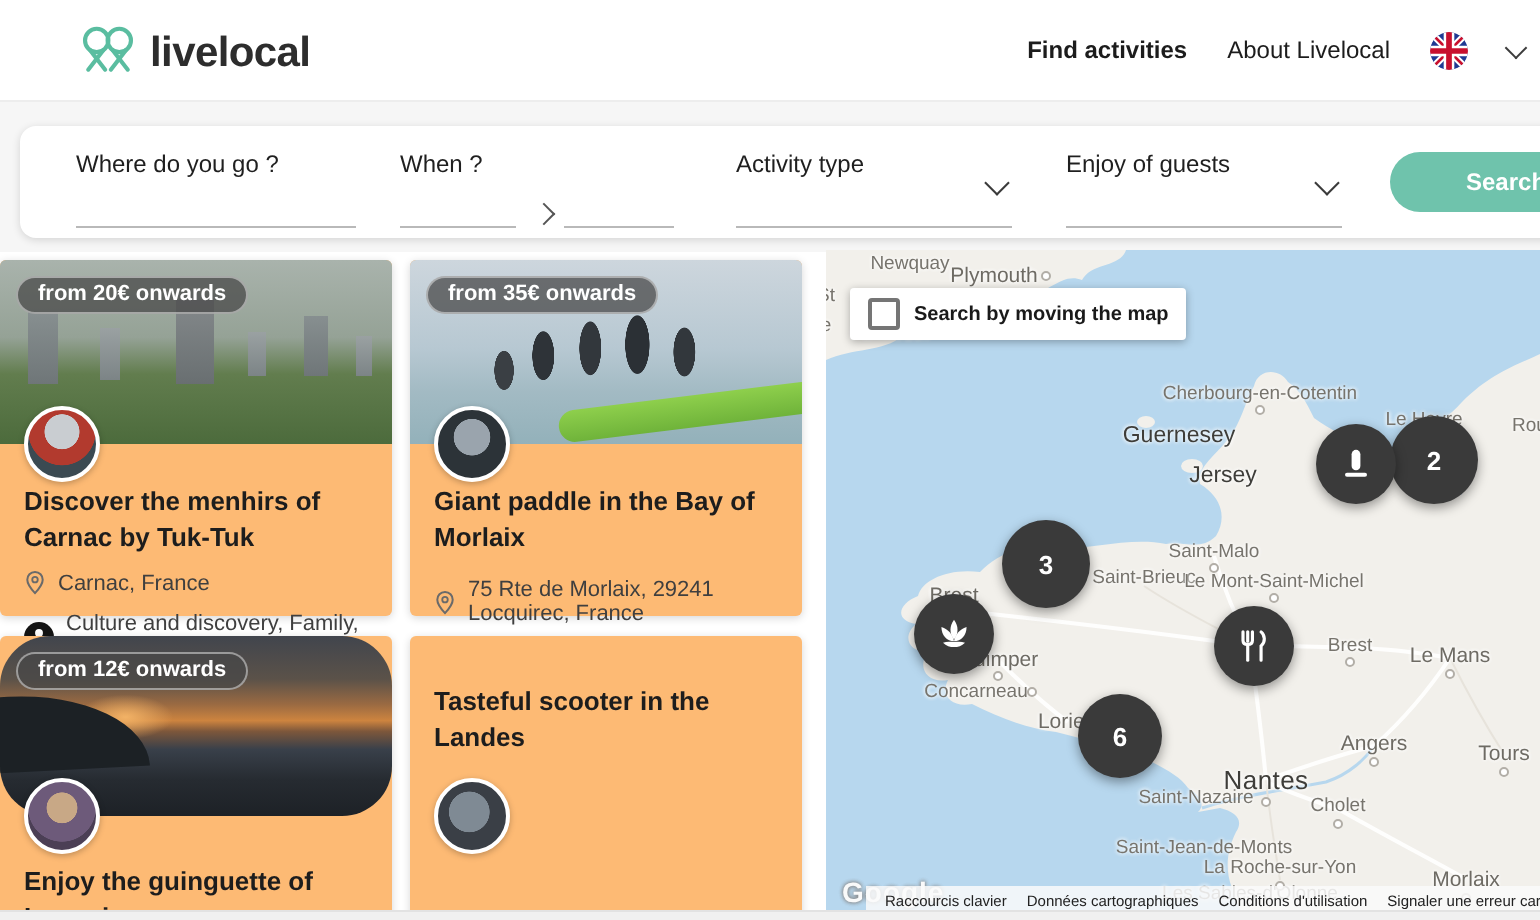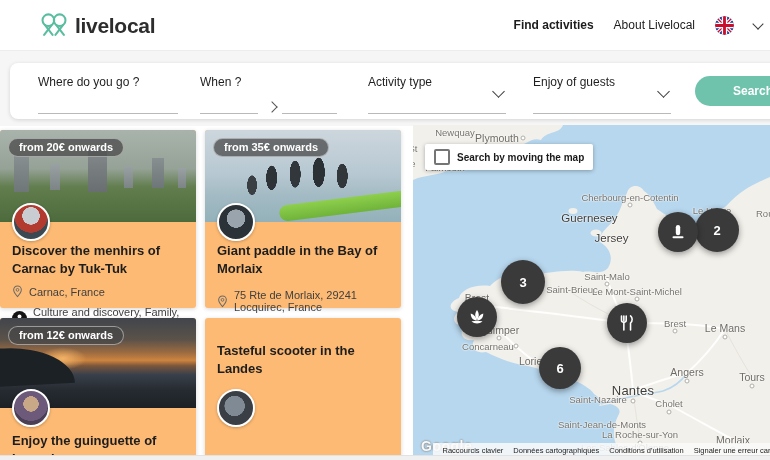--- a/index.html
+++ b/index.html
@@ -31,21 +31,21 @@
   .date-arrow{position:absolute;top:40px;width:7px;height:7px;border-top:1.6px solid #555;
               border-right:1.6px solid #555;transform:rotate(45deg);}
   .search-btn{position:absolute;left:685px;top:13px;width:96px;height:30px;border:none;
               border-radius:16px;background:#6fc3ac;color:#fff;font-weight:bold;font-size:12px;
               cursor:pointer;font-family:"Liberation Sans",sans-serif;text-align:left;padding-left:38px;}
 
   
   .card{position:absolute;width:196px;background:#fdba74;border-radius:3px;
         box-shadow:0 1px 4px rgba(0,0,0,.16);cursor:pointer;}
   .card-img{position:relative;height:92px;border-radius:3px 3px 0 0;overflow:hidden;}
-  .row2 .card-img{height:90px;}
+  .row2 .card-img{height:90px;border-radius:25px;}
   .badge{position:absolute;top:8px;left:8px;background:rgba(72,72,72,.74);
          border:1px solid rgba(255,255,255,.45);color:#fff;font-size:11px;font-weight:bold;
          padding:2px 10px 3px;border-radius:13px;white-space:nowrap;}
   .avatar{position:absolute;left:12px;width:38px;height:38px;border-radius:50%;
           border:2px solid #fff;box-shadow:0 1px 3px rgba(0,0,0,.25);box-sizing:border-box;}
   .row1 .avatar{top:73px;} .row2 .avatar{top:71px;}
   .card-body{padding:20px 12px 10px;}
   .row2 .card-body{padding-top:24px;}
   .card-title{font-size:13px;font-weight:bold;color:#1d1d1d;line-height:1.35;margin:0;}
   .meta-row{display:flex;align-items:center;gap:6px;margin-top:8px;font-size:11px;color:#3f3f3f;}

